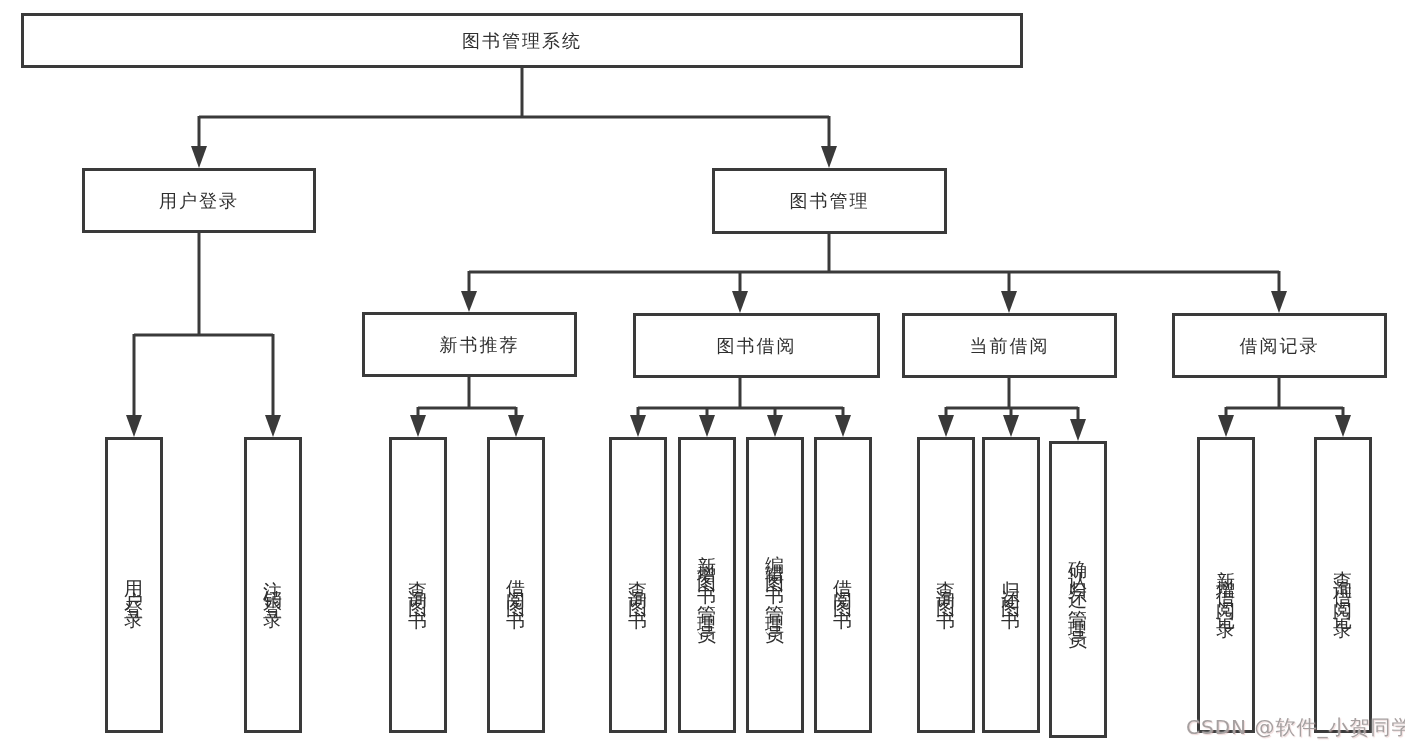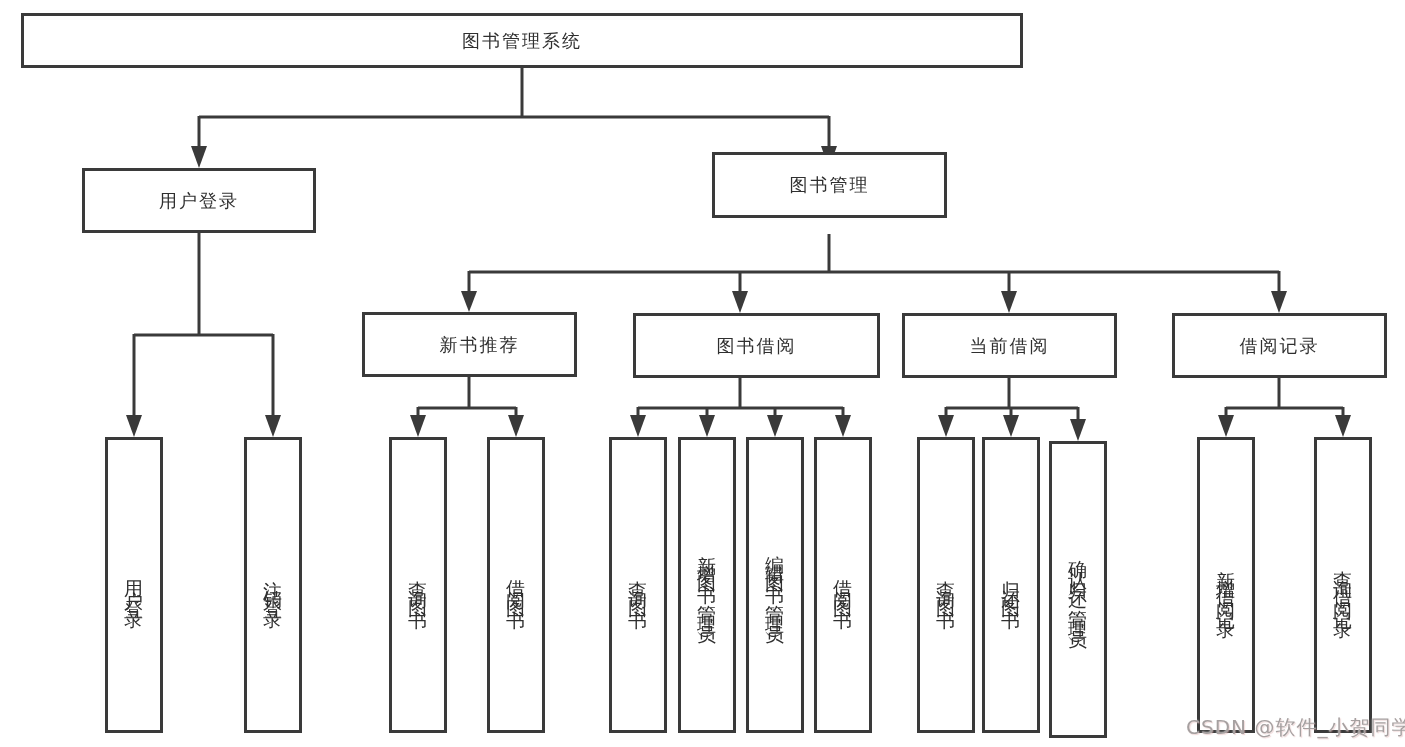--- a/index.html
+++ b/index.html
@@ -133,21 +133,21 @@
     </g>
   </svg>
 
   <div class="node h" style="left:21px; top:13px; width:1002px; height:55px;">
     <span>图书管理系统</span>
   </div>
 
   <div class="node h" style="left:82px; top:168px; width:234px; height:65px;">
     <span>用户登录</span>
   </div>
-  <div class="node h" style="left:712px; top:152px; width:235px; height:66px;">
+  <div class="node h" style="left:712px; top:168px; width:235px; height:66px;">
     <span>图书管理</span>
   </div>
 
   <div class="node h" style="left:362px; top:312px; width:215px; height:65px;padding-left:20px;">
     <span>新书推荐</span>
   </div>
   <div class="node h" style="left:633px; top:313px; width:247px; height:65px;">
     <span>图书借阅</span>
   </div>
   <div class="node h" style="left:902px; top:313px; width:215px; height:65px;">

